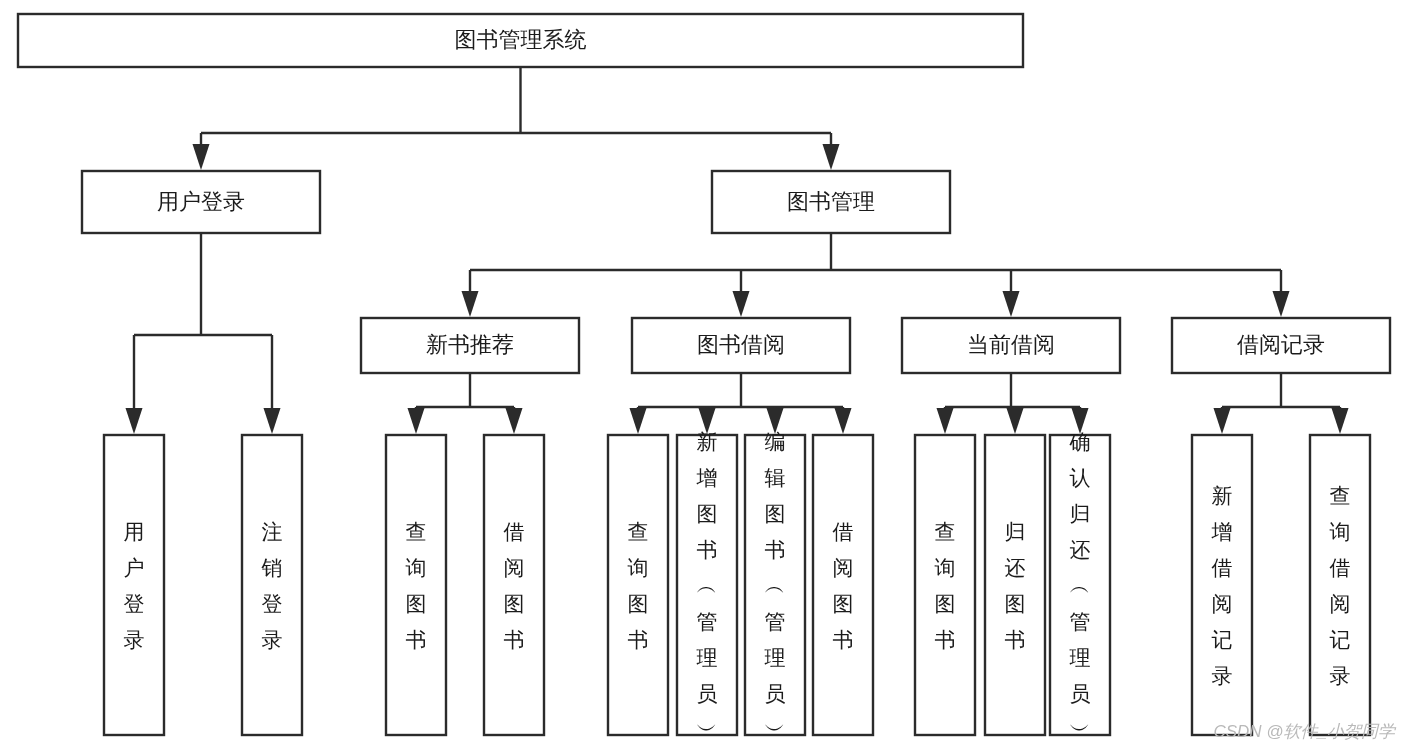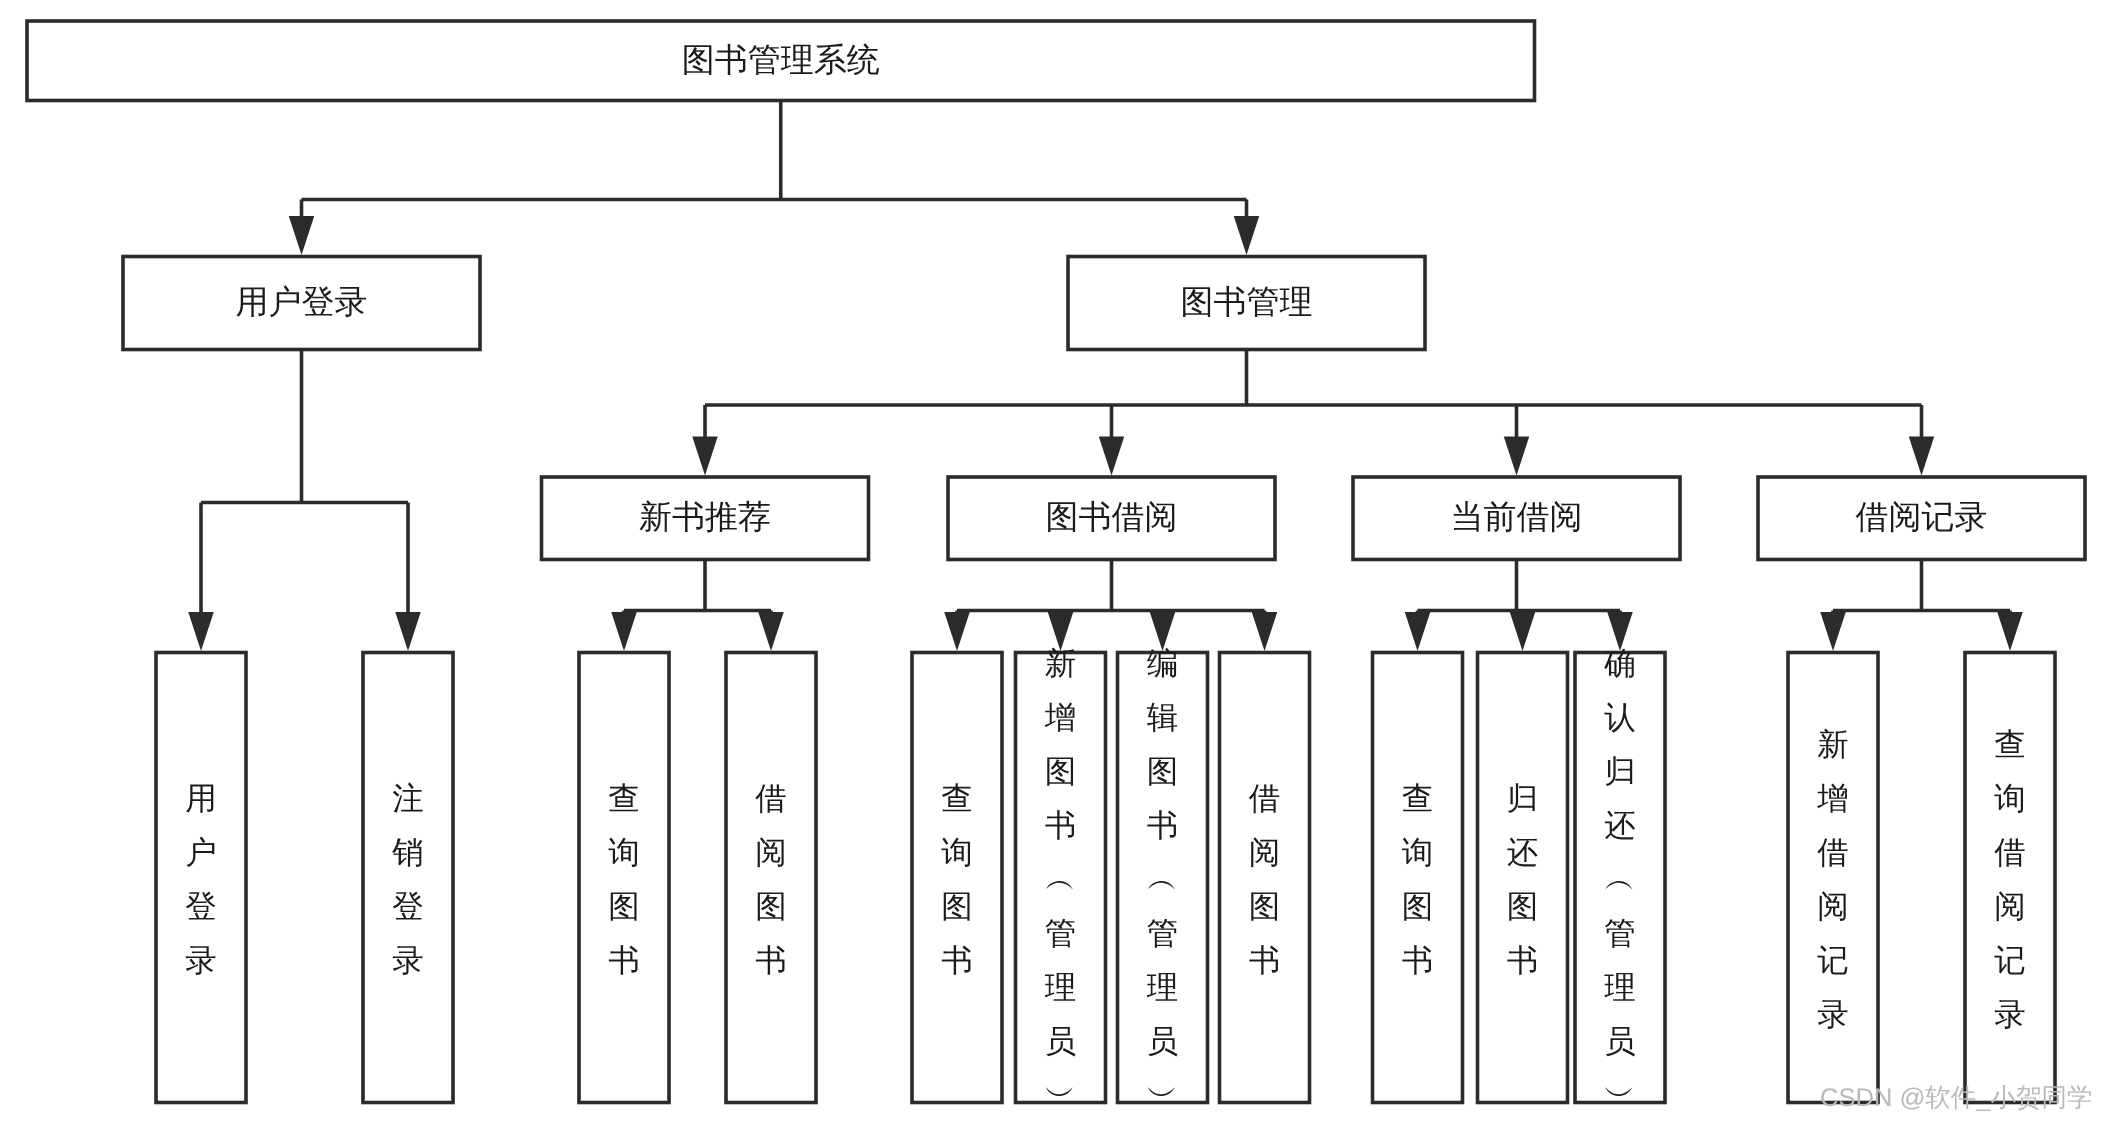--- a/index.html
+++ b/index.html
@@ -53,20 +53,21 @@
   .watermark {
     position: absolute;
     right: 10px;
     bottom: 4px;
     font-family: "Liberation Sans", "DejaVu Sans", sans-serif;
     font-size: 17px;
     color: #b9b9b9;
     white-space: nowrap;
     user-select: none;
     pointer-events: none;
+    font-style: italic;
   }
 </style>
 </head>
 <body>
 
 <div id="diagram-root">
   <svg class="diagram" viewBox="0 0 1405 747">
     <g id="edges-layer">
         <line class="connector" x1="520.5" y1="67" x2="520.5" y2="133"></line>
         <line class="connector" x1="201" y1="133" x2="831" y2="133"></line>

